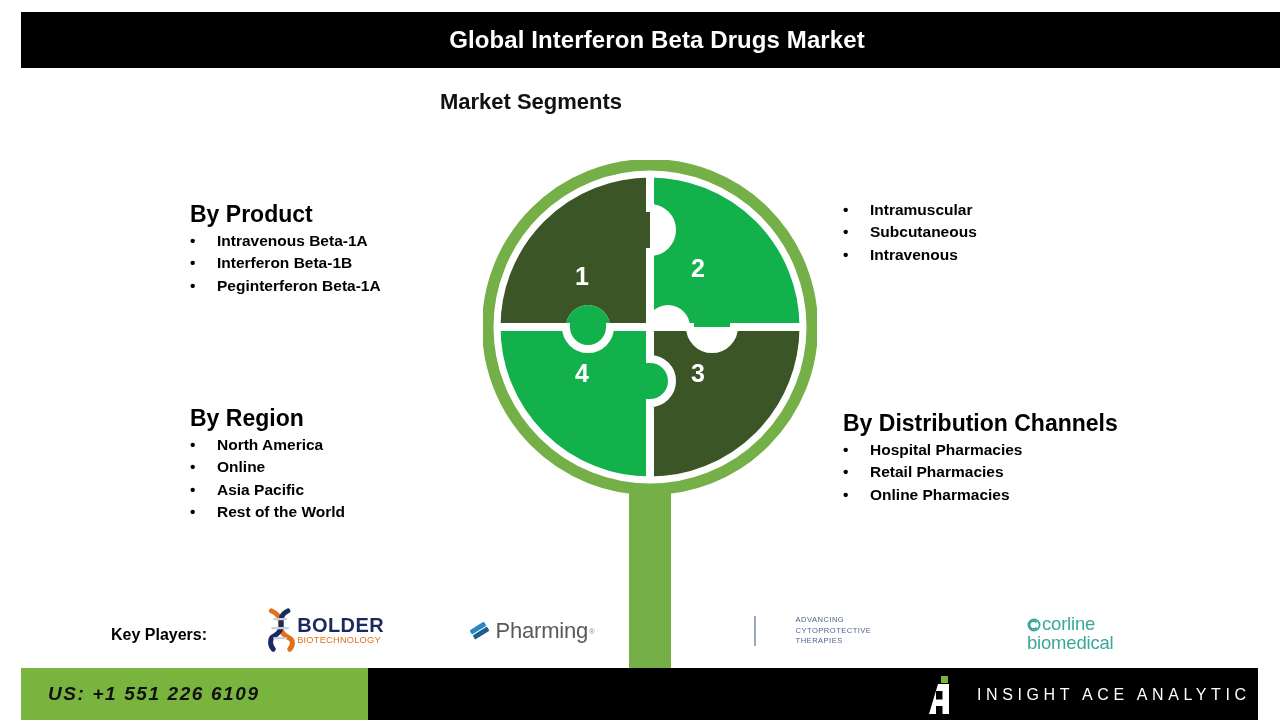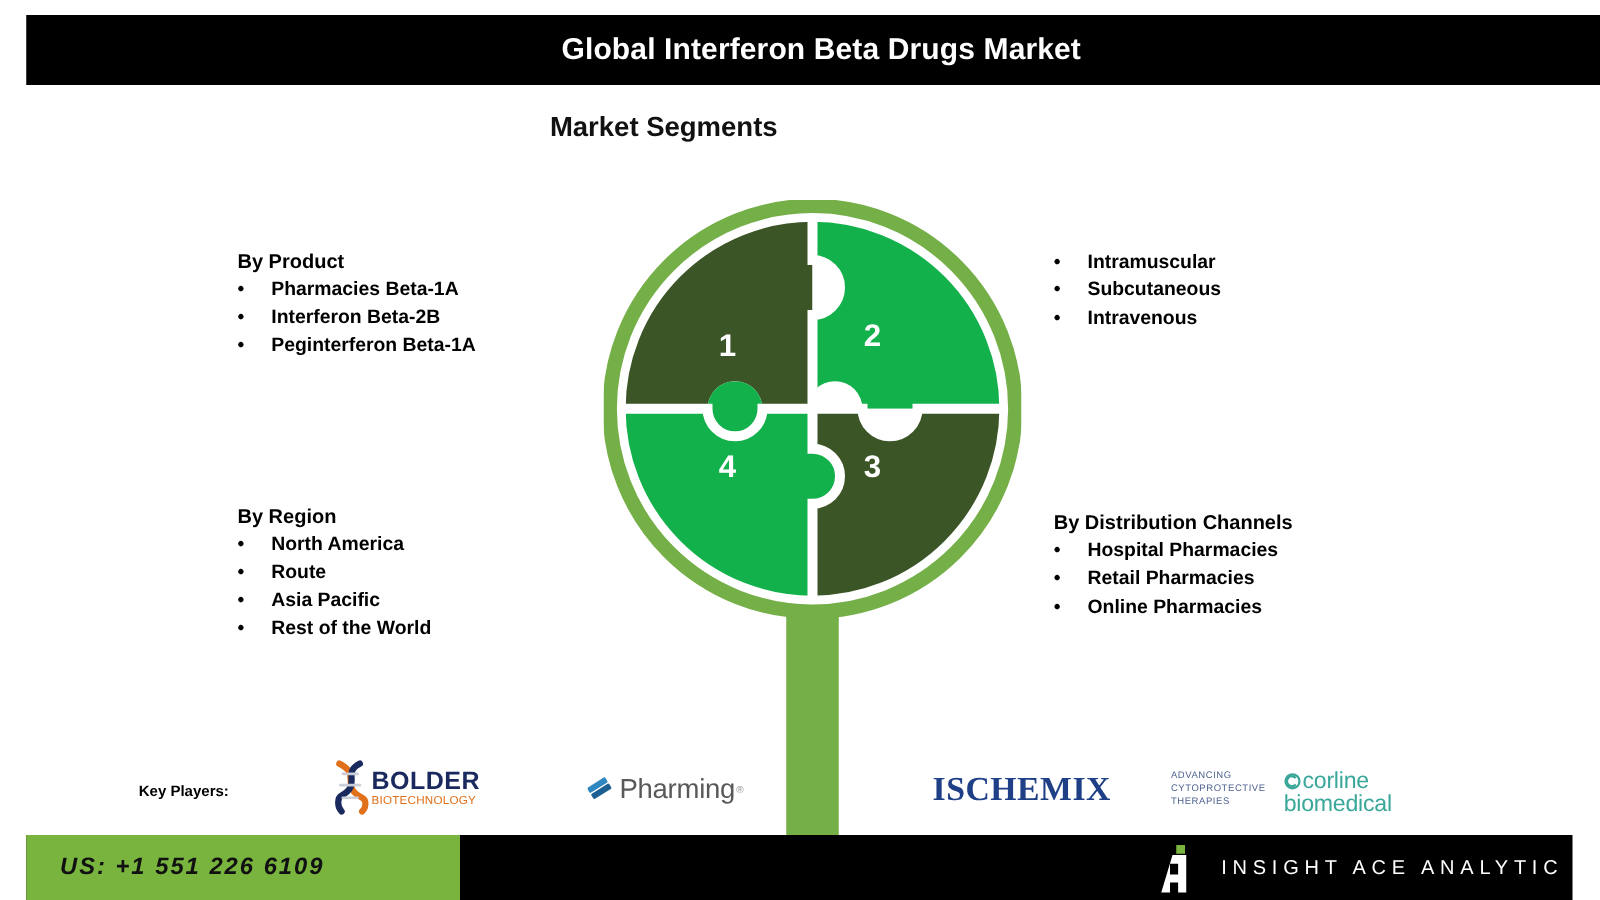--- a/index.html
+++ b/index.html
@@ -45,21 +45,21 @@
     text-align: center;
     font-size: 22px;
     font-weight: bold;
     color: #111111;
   }
   #subtitle-inner { margin-left: 22px; }
 
   
   .segment-block { position: absolute; }
   .segment-title {
-    font-size: 16px;
+    font-size: 23px;
     font-weight: bold;
     color: #000000;
     white-space: nowrap;
     margin-bottom: 2px;
   }
   .segment-list {
     list-style: none;
     margin: 0;
     padding: 0;
   }
@@ -92,21 +92,21 @@
     top: 160px;
     width: 334px;
     height: 508px;
   }
 
   
   #key-players-label {
     position: absolute;
     left: 111px;
     top: 626px;
-    font-size: 12px;
+    font-size: 16px;
     font-weight: bold;
     color: #000000;
     white-space: nowrap;
   }
   .logo { position: absolute; display: flex; align-items: center; }
 
   
   #logo-bolder { left: 266px; top: 604px; width: 118px; height: 52px; }
   #logo-bolder .bolder-text { margin-left: 2px; line-height: 1; }
   #logo-bolder .bolder-main {
@@ -180,25 +180,25 @@
 
 <div id="subtitle">
   <span id="subtitle-inner">Market Segments</span>
 </div>
 
 <div class="segment-block" id="block-product">
   <div class="segment-title">By Product</div>
   <ul class="segment-list">
     <li>
       <span class="bullet-dot">•</span>
-      <span>Pharmacies Beta-1A</span>
-    </li>
-    <li>
-      <span class="bullet-dot">•</span>
-      <span>Interferon Beta-2B</span>
+      <span>Intravenous Beta-1A</span>
+    </li>
+    <li>
+      <span class="bullet-dot">•</span>
+      <span>Interferon Beta-1B</span>
     </li>
     <li>
       <span class="bullet-dot">•</span>
       <span>Peginterferon Beta-1A</span>
     </li>
   </ul>
 </div>
 
 <div class="segment-block" id="block-route">
   <ul class="segment-list">
@@ -219,21 +219,21 @@
 
 <div class="segment-block" id="block-region">
   <div class="segment-title">By Region</div>
   <ul class="segment-list">
     <li>
       <span class="bullet-dot">•</span>
       <span>North America</span>
     </li>
     <li>
       <span class="bullet-dot">•</span>
-      <span>Route</span>
+      <span>Online</span>
     </li>
     <li>
       <span class="bullet-dot">•</span>
       <span>Asia Pacific</span>
     </li>
     <li>
       <span class="bullet-dot">•</span>
       <span>Rest of the World</span>
     </li>
   </ul>
@@ -352,21 +352,20 @@
     <g transform="rotate(-32 15 15)">
       <rect x="2" y="6" width="26" height="7.4" rx="1.6" fill="#2f87c0"></rect>
       <rect x="2" y="15" width="26" height="7.4" rx="1.6" fill="#1c5f93"></rect>
     </g>
   </svg>
   <span class="pharming-text">Pharming</span>
   <span class="pharming-tm">®</span>
 </div>
 
 <div class="logo" id="logo-ischemix">
-  <span class="isch-main">ISCHEMIX</span>
   <span class="isch-rule"></span>
   <span class="isch-sub">
     <div>ADVANCING</div>
     <div>CYTOPROTECTIVE</div>
     <div>THERAPIES</div>
   </span>
 </div>
 
 <div class="logo" id="logo-corline">
   <span class="corline-text">

